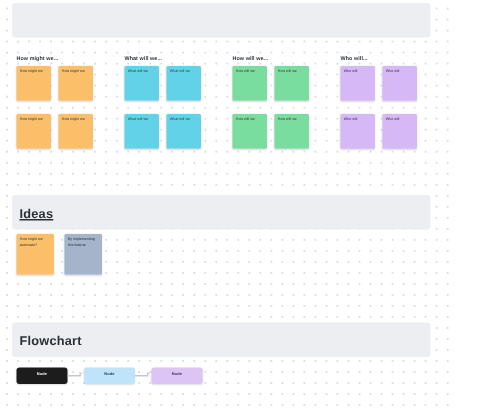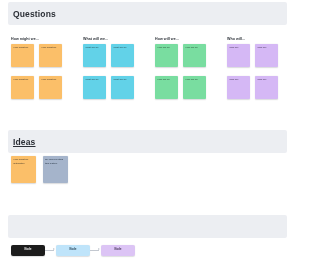--- a/index.html
+++ b/index.html
@@ -75,21 +75,20 @@
     border-bottom:1.6px solid transparent;
     border-left:2.2px solid #c3c8d0;
   }
 </style>
 </head>
 <body>
 
 <div id="canvas">
 
   <div class="frame-band" style="top:2px;"></div>
-  <div class="frame-title" style="top:9.5px;">Questions</div>
 
   <div class="col-label" style="left:11px;top:38px;">How might we...</div>
   <div class="col-label" style="left:83px;top:38px;">What will we...</div>
   <div class="col-label" style="left:155px;top:38px;">How will we...</div>
   <div class="col-label" style="left:227px;top:38px;">Who will...</div>
 
   <div class="note orange" style="left:11px;top:44px;background:#fbbf69;">
     <div class="note-text">How might we</div>
   </div>
   <div class="note orange" style="left:39px;top:44px;background:#fbbf69;">
@@ -145,20 +144,21 @@
   <div class="frame-title" style="top:137.5px;text-decoration:underline;">Ideas</div>
 
   <div class="idea-note" style="left:11px;top:156px;background:#fbbf69;">
     <div class="note-text">How might we automate?</div>
   </div>
   <div class="idea-note slate" style="left:43px;top:156px;background:#a5b4cb;">
     <div class="note-text" style="color:#22303f;">By implementing this feature</div>
   </div>
 
   <div class="frame-band" style="top:215px;"></div>
+  <div class="frame-title" style="top:222.5px;">Flowchart</div>
 
   <div class="fnode" style="left:11px;top:244.5px;width:34px;background:#1c1c1c;">
     <span style="color:#ffffff;">Node</span>
   </div>
 
   <div class="connector" style="left:45px;width:9px;"></div>
   <div class="arrow-head" style="left:53px;"></div>
 
   <div class="fnode" style="left:56px;top:244.5px;width:34px;background:#bfe4fa;">
     <span style="color:#203a4d;">Node</span>

